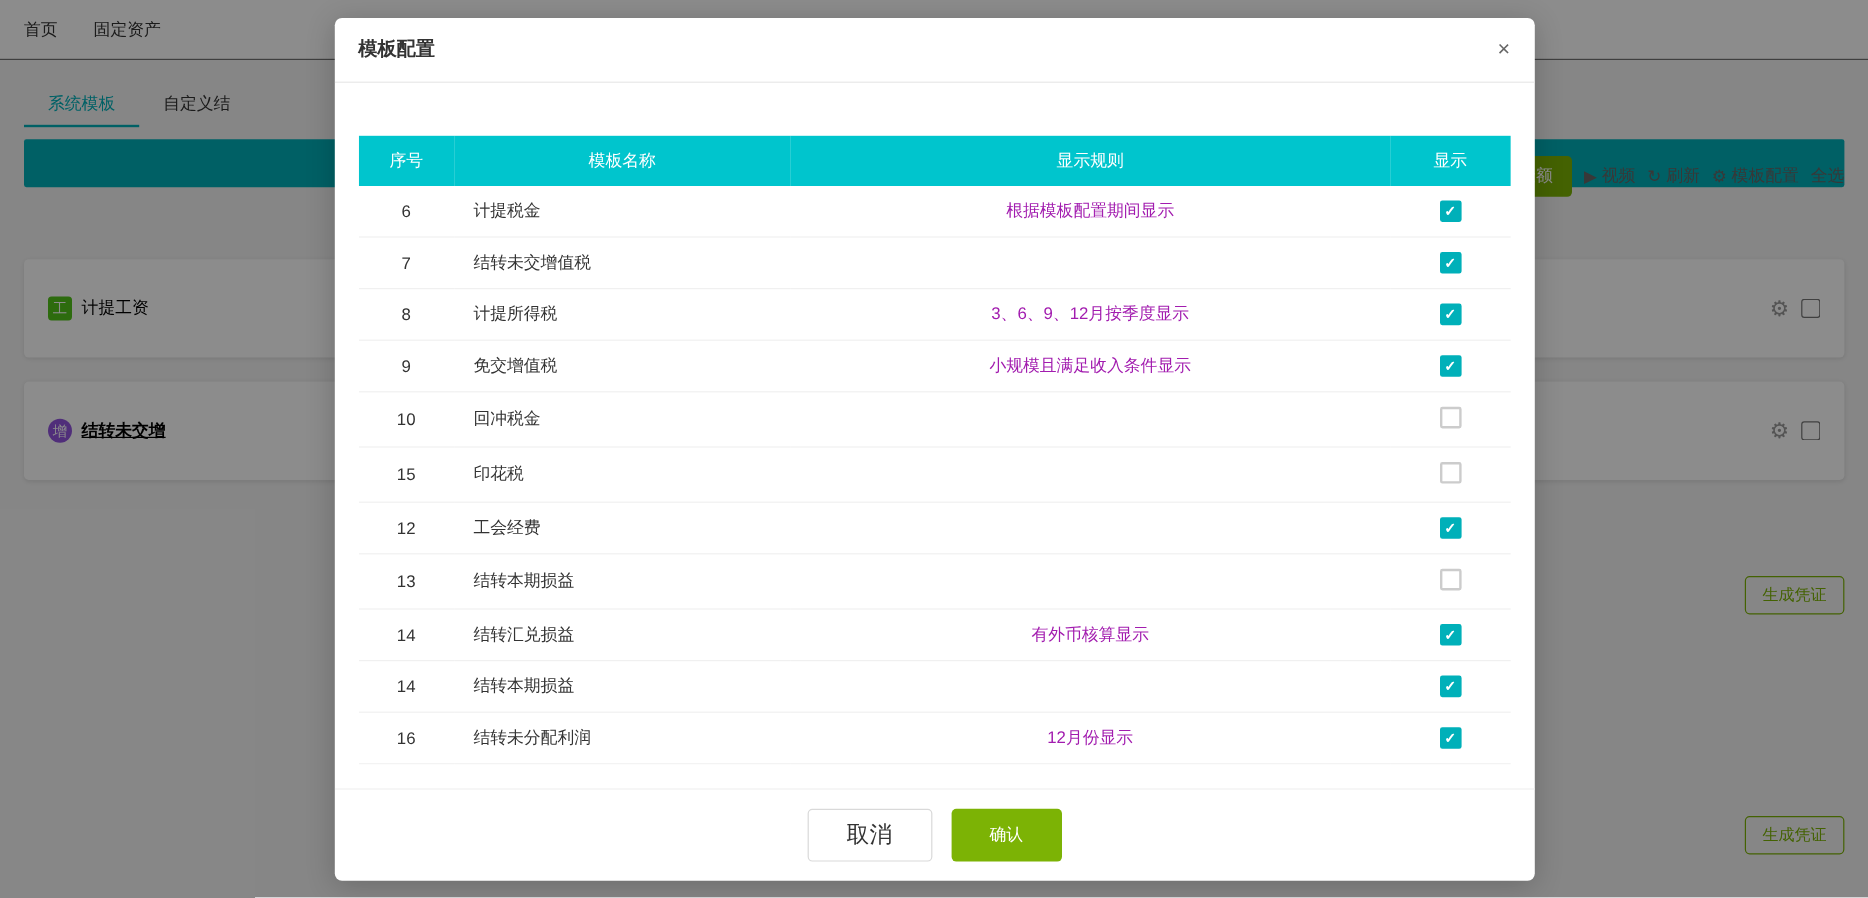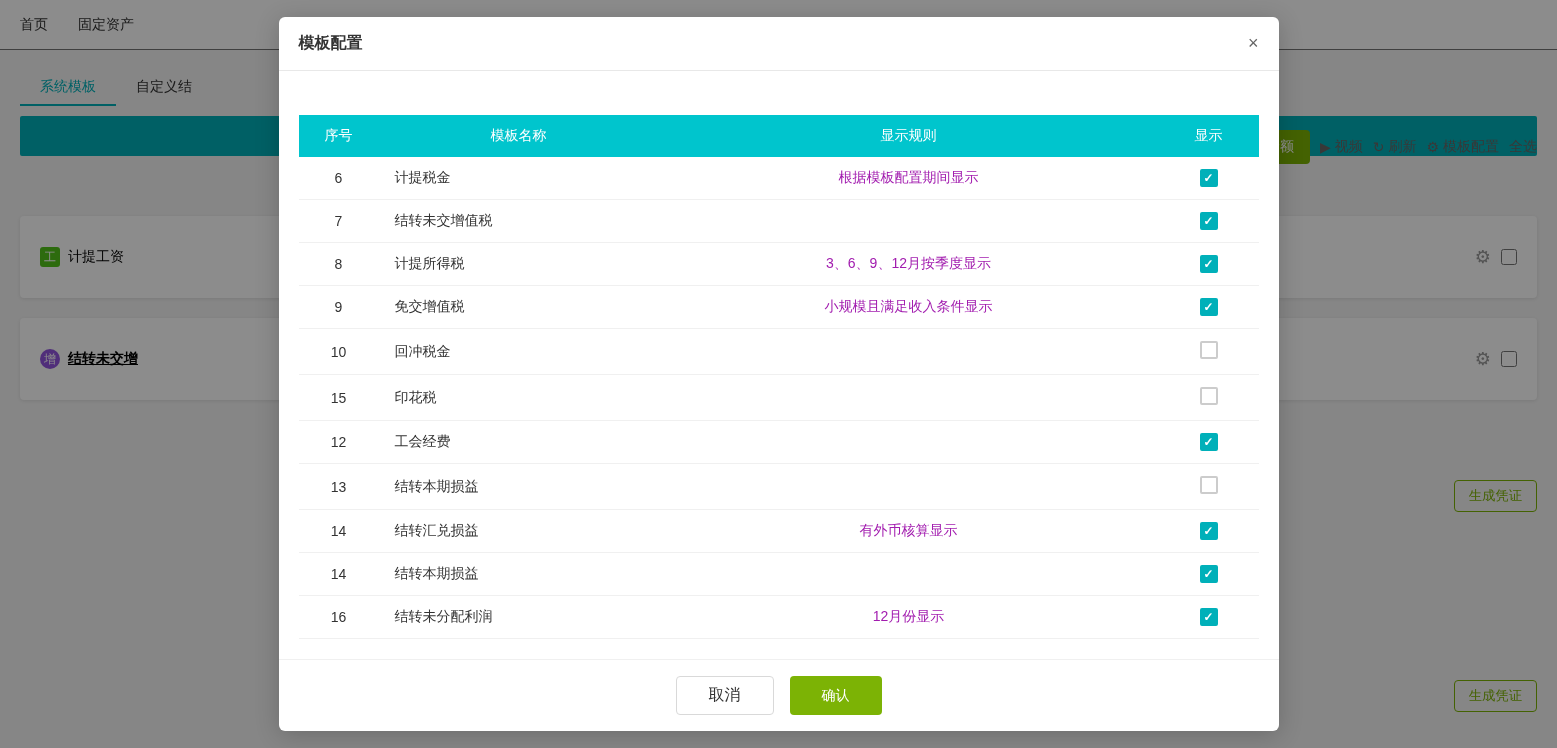--- a/index.html
+++ b/index.html
@@ -318,21 +318,21 @@
       gap: 16px;
       border-top: 1px solid #f0f0f0;
     }
 
     .btn-cancel {
       padding: 8px 32px;
       border: 1px solid #d9d9d9;
       background: #fff;
       border-radius: 4px;
       cursor: pointer;
-      font-size: 16px;
+      font-size: 19px;
       color: #333;
     }
 
     .btn-confirm {
       padding: 8px 32px;
       border: none;
       background: #7cb305;
       color: #fff;
       border-radius: 4px;
       cursor: pointer;

